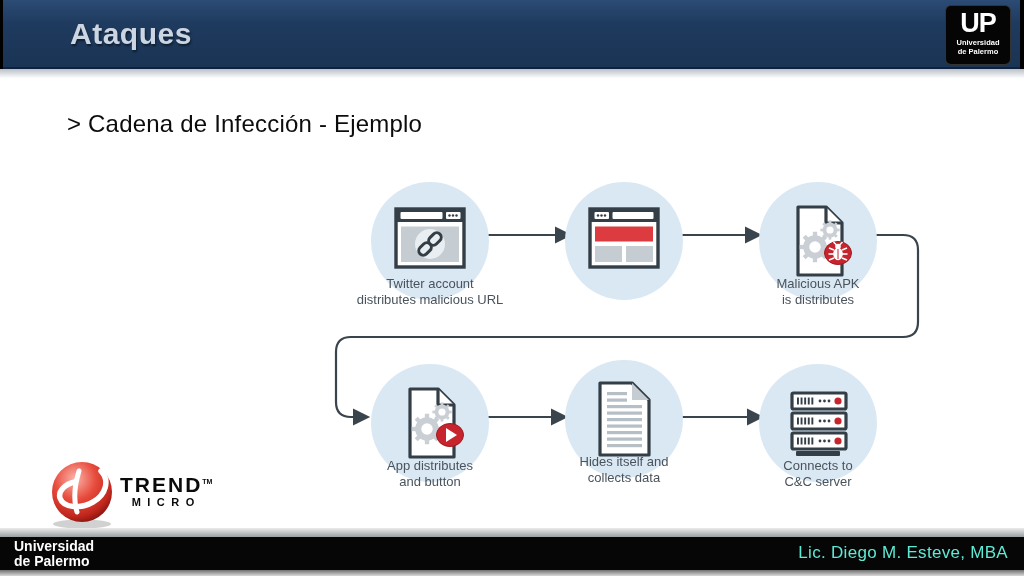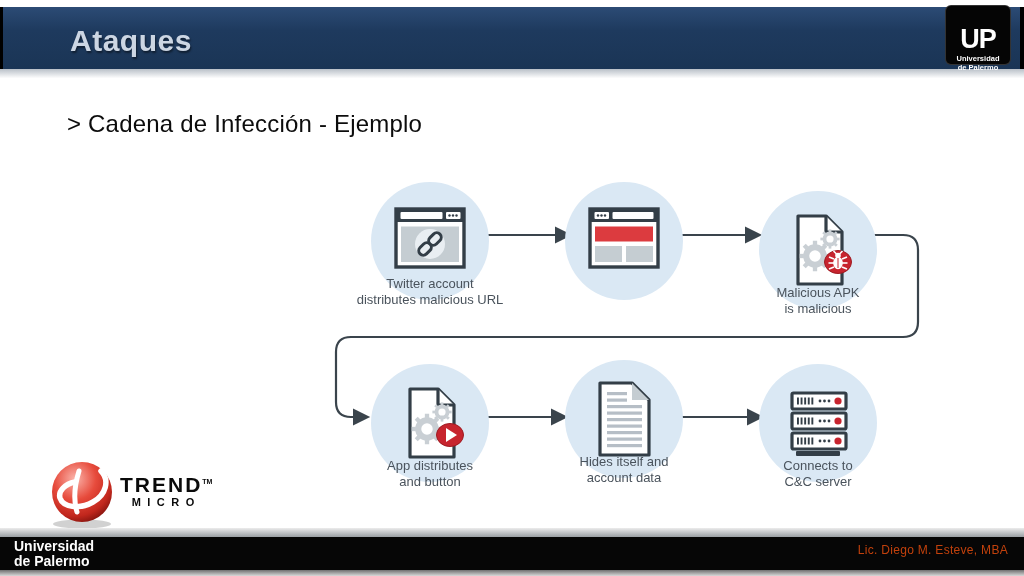--- a/index.html
+++ b/index.html
@@ -6,49 +6,48 @@
   body{
     width:1024px;height:576px;position:relative;overflow:hidden;
     background:#ffffff;
     font-family:"Liberation Sans","DejaVu Sans",sans-serif;
   }
   
   .header{
     position:absolute;left:0;top:0;width:1024px;height:67px;
     background:linear-gradient(#2c4b75 0%, var(--navy) 35%, #1a3454 100%);
     border-bottom:2px solid #0e2240;
-    margin-top:7px;
   }
   .header-edge-l{position:absolute;left:0;top:0;width:3px;height:69px;background:#000;}
   .header-edge-r{position:absolute;right:0;top:0;width:4px;height:69px;background:#000;}
   .header-title{
     position:absolute;left:70px;top:17px;
     font-size:30px;font-weight:bold;color:var(--header-title);
     letter-spacing:0.5px;text-shadow:1px 2px 2px rgba(0,0,0,0.45);
   }
   .header-band{
     position:absolute;left:0;top:69px;width:1024px;height:11px;
     background:linear-gradient(#b9c0c8, #ffffff 85%);
   }
   
   .up-logo{
     position:absolute;left:946px;top:6px;width:64px;height:58px;
     background:#050505;border-radius:5px;box-shadow:0 0 0 1px #333;
     text-align:center;color:#fff;
   }
-  .up-abbr{font-size:27px;font-weight:bold;line-height:27px;margin-top:20px;letter-spacing:-1px;}
+  .up-abbr{font-size:27px;font-weight:bold;line-height:27px;margin-top:4px;letter-spacing:-1px;}
   .up-sub{font-size:7.5px;font-weight:bold;line-height:8.5px;margin-top:2px;}
   
   .heading{
     position:absolute;left:67px;top:110px;
     font-size:24px;font-weight:normal;color:#0c0c0c;letter-spacing:0.2px;
   }
   
   .step{position:absolute;width:200px;height:190px;}
-  .s1{left:330px;top:182px}.s2{left:524px;top:182px}.s3{left:718px;top:191px}
+  .s1{left:330px;top:182px}.s2{left:524px;top:182px}.s3{left:718px;top:182px}
   .s4{left:330px;top:364px}.s5{left:524px;top:360px}.s6{left:718px;top:364px}
   .circle{
     width:118px;height:118px;border-radius:50%;margin:0 auto;
     background:var(--circle-blue);
     display:flex;align-items:center;justify-content:center;
   }
   .circle svg{overflow:visible;}
   .cap{
     position:absolute;top:94px;left:0;width:100%;
     text-align:center;font-size:13px;line-height:16px;color:var(--caption);
@@ -78,21 +77,21 @@
   .footer-bar{
     position:absolute;left:0;top:537px;width:1024px;height:33px;
     background:var(--footer-black);color:#fff;
   }
   .footer-left{
     position:absolute;left:14px;top:2px;
     font-size:14px;font-weight:bold;line-height:15px;color:#fdfdfd;
   }
   .footer-right{
     position:absolute;right:16px;top:6px;
-    font-size:12px;color:#c2410c;letter-spacing:0.3px;
+    font-size:17px;color:#5eead4;letter-spacing:0.3px;
   }
   .footer-strip-bottom{
     position:absolute;left:0;top:570px;width:1024px;height:6px;
     background:linear-gradient(#6f6f6f,#d9d9d9);
   }
 </style>
 </head>
 <body>
 
 <svg width="0" height="0" style="position:absolute" aria-hidden="true">
@@ -202,21 +201,21 @@
           <line x1="66" y1="67" x2="61" y2="69"></line>
         <line x1="74" y1="59" x2="79" y2="57"></line>
           <line x1="74" y1="63" x2="79.5" y2="63"></line>
           <line x1="74" y1="67" x2="79" y2="69"></line>
       </g>
       <line x1="70" y1="58" x2="70" y2="68" stroke="#c7242e" stroke-width="1"></line>
     </svg>
   </div>
   <div class="cap">
     <span>Malicious APK</span><br>
-    <span>is malicious</span>
+    <span>is distributes</span>
   </div>
 </div>
 
 <div class="step s4">
   <div class="circle">
     <svg width="100" height="100" viewBox="0 0 100 100">
       <path class="wfill ol" d="M30 16 L58 16 L74 32 L74 84 L30 84 Z" stroke-width="3.2" stroke-linejoin="round"></path>
       <path class="wfill ol" d="M58 16 L58 32 L74 32" stroke-width="3.2" stroke-linejoin="round"></path>
       <use href="#gear" stroke="#c9cfd4" transform="translate(47,56) scale(1.35)"></use>
       <use href="#gear" stroke="#c9cfd4" transform="translate(62,39) scale(0.85)"></use>
@@ -241,21 +240,21 @@
       <rect class="lns" x="33" y="42.5" width="35" height="3.2"></rect>
       <rect class="lns" x="33" y="49" width="35" height="3.2"></rect>
       <rect class="lns" x="33" y="55.5" width="35" height="3.2"></rect>
       <rect class="lns" x="33" y="62" width="35" height="3.2"></rect>
       <rect class="lns" x="33" y="68.5" width="35" height="3.2"></rect>
       <rect class="lns" x="33" y="75" width="35" height="3.2"></rect>
     </svg>
   </div>
   <div class="cap">
     <span>Hides itself and</span><br>
-    <span>account data</span>
+    <span>collects data</span>
   </div>
 </div>
 
 <div class="step s6">
   <div class="circle">
     <svg width="100" height="100" viewBox="0 0 100 100">
       <rect class="olf" x="28" y="78" width="44" height="5" rx="1"></rect>
       <g>
         <rect class="wfill ol" x="24" y="20" width="54" height="16" rx="1.5" stroke-width="3.2"></rect>
         <rect class="wfill ol" x="24" y="40" width="54" height="16" rx="1.5" stroke-width="3.2"></rect>

